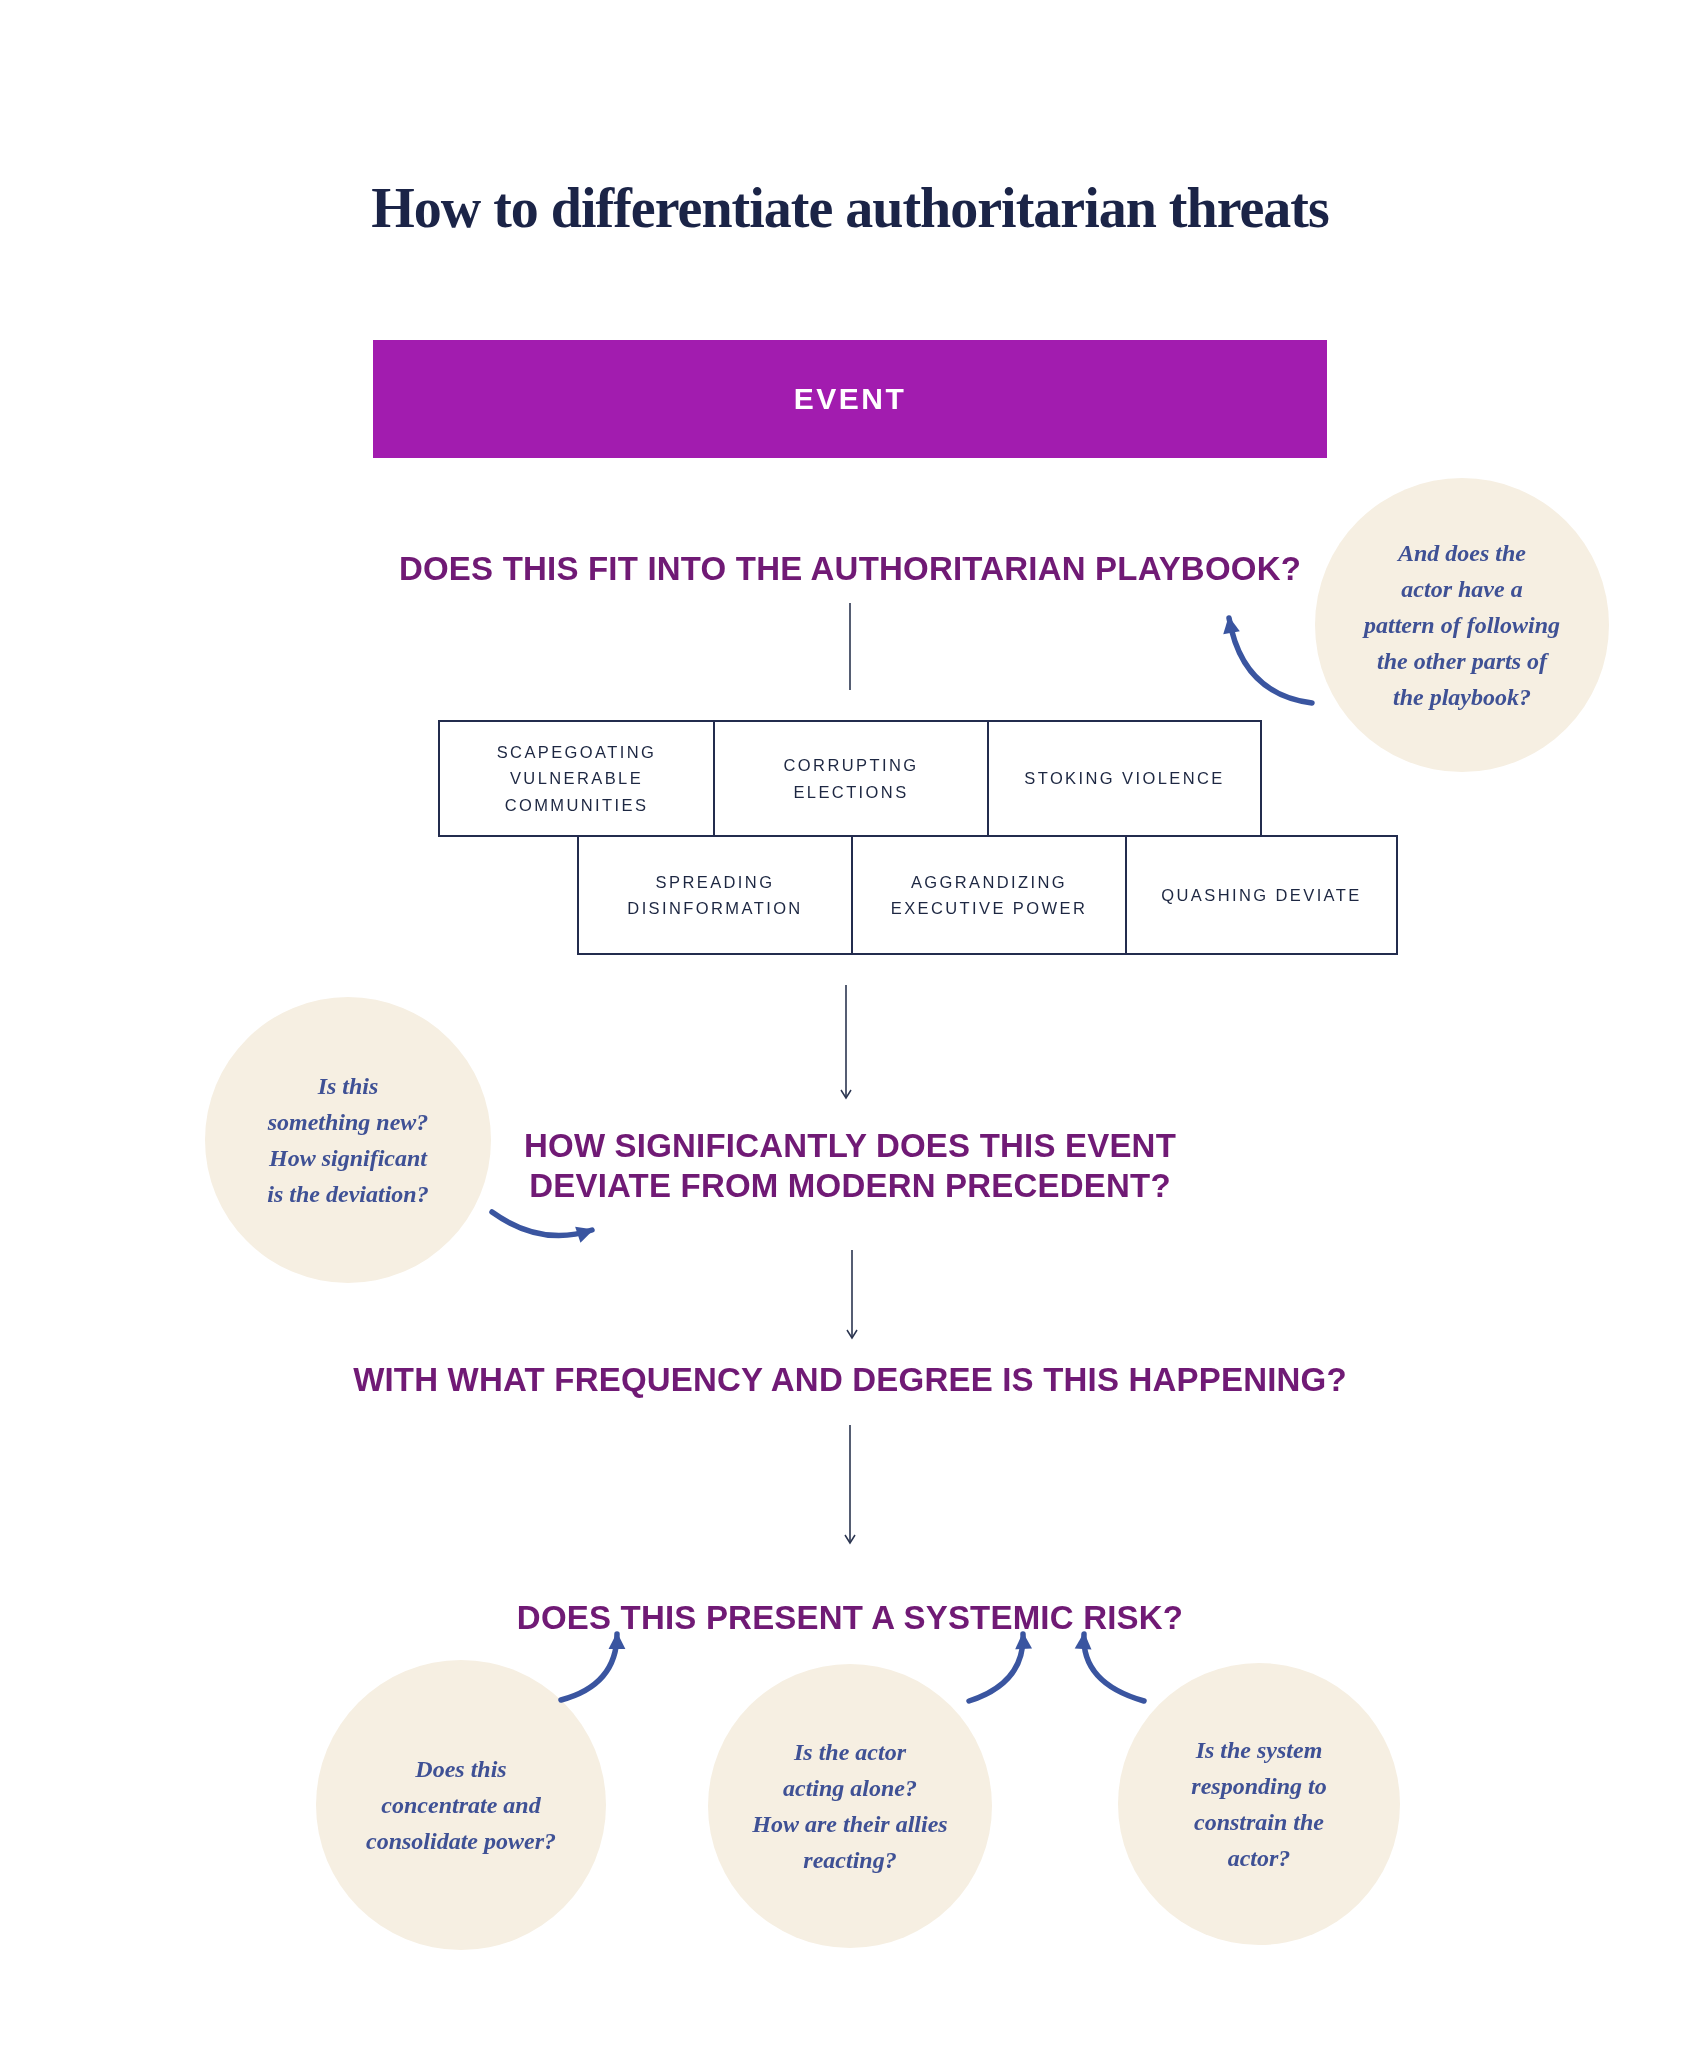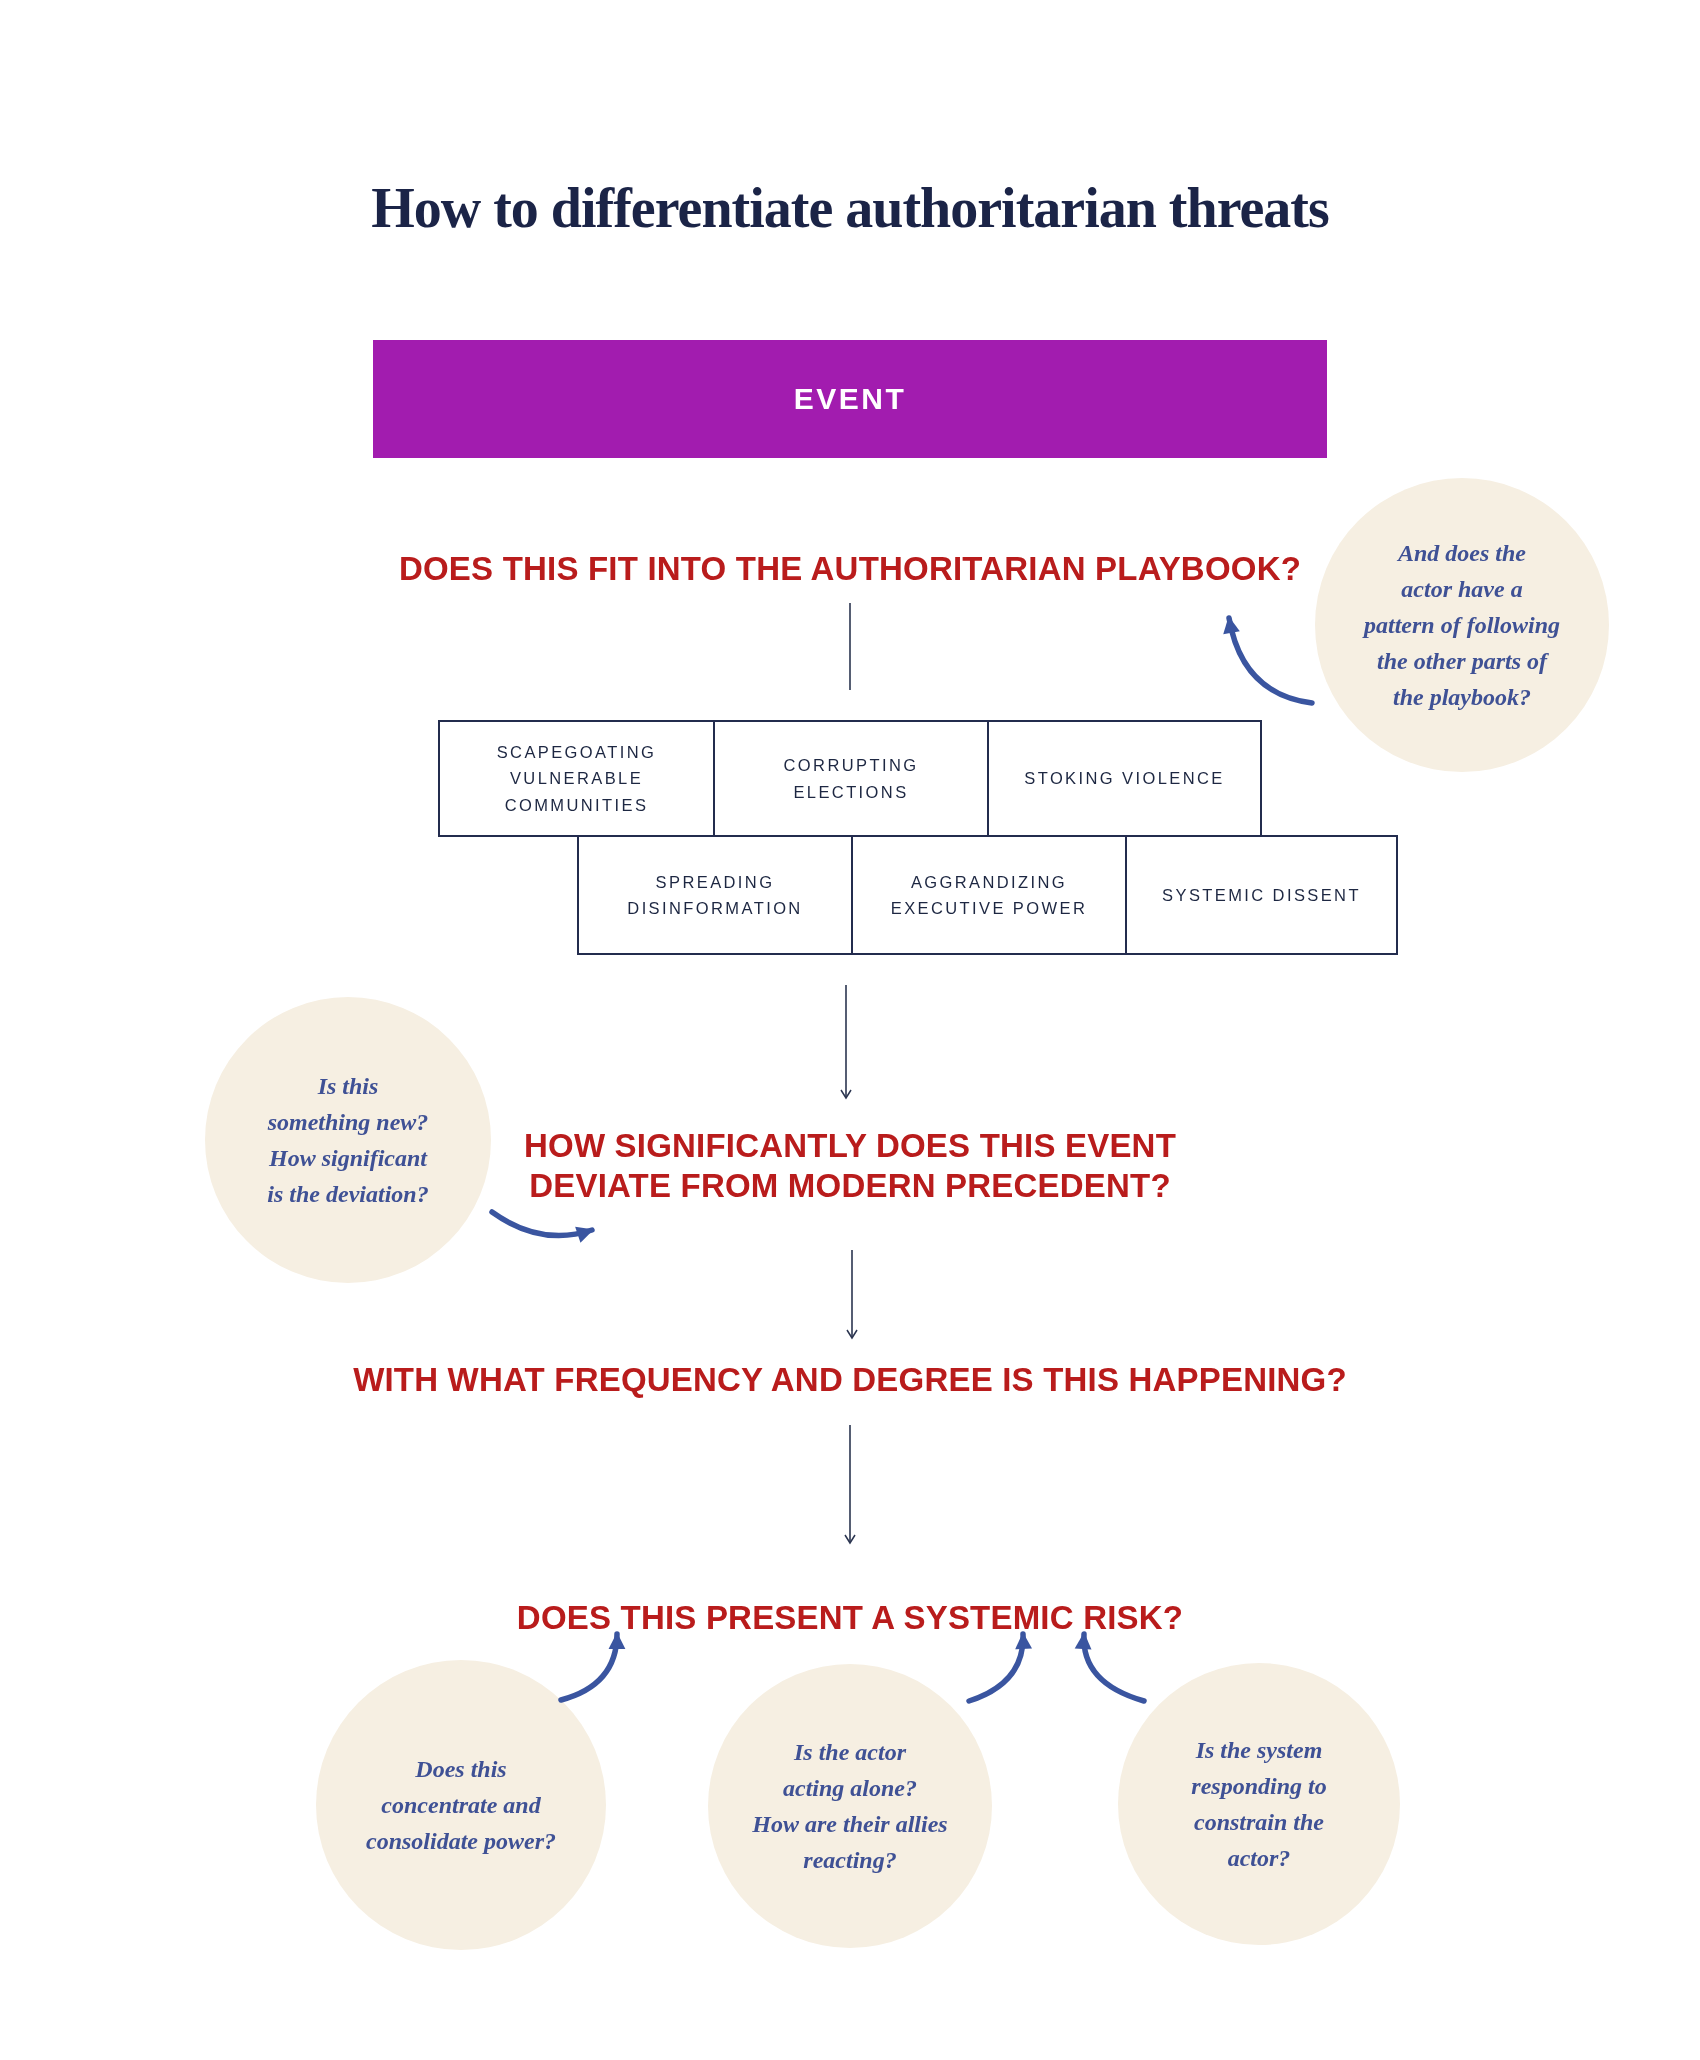--- a/index.html
+++ b/index.html
@@ -17,21 +17,21 @@
   
   #event-banner{
     left:373px;top:340px;width:954px;height:118px;background:#a21caf;
     display:flex;align-items:center;justify-content:center;
   }
   #event-banner .lbl{
     color:#ffffff;font-weight:700;font-size:30px;letter-spacing:2.5px;
   }
   
   .q{
-    left:0;width:1700px;text-align:center;color:#b91c1c;font-weight:700;
+    left:0;width:1700px;text-align:center;color:#701a75;font-weight:700;
     font-size:33px;letter-spacing:0.2px;white-space:pre-line;line-height:1.2;
   }
   #q-playbook{top:549px;}
   #q-deviate{top:1126px;}
   #q-frequency{top:1360px;}
   #q-systemic{top:1598px;}
   
   .box{
     background:#ffffff;border:2px solid #232c4e;box-sizing:border-box;
     display:flex;align-items:center;justify-content:center;text-align:center;
@@ -69,21 +69,21 @@
 the other parts of
 the playbook?</div>
   </div>
 
   <div class="abs box" style="left:438px;top:720px;width:277px;height:117px;">SCAPEGOATING VULNERABLE COMMUNITIES</div>
   <div class="abs box" style="left:713px;top:720px;width:276px;height:117px;">CORRUPTING ELECTIONS</div>
   <div class="abs box" style="left:987px;top:720px;width:275px;height:117px;">STOKING VIOLENCE</div>
 
   <div class="abs box" style="left:577px;top:835px;width:276px;height:120px;">SPREADING DISINFORMATION</div>
   <div class="abs box" style="left:851px;top:835px;width:276px;height:120px;">AGGRANDIZING EXECUTIVE POWER</div>
-  <div class="abs box" style="left:1125px;top:835px;width:273px;height:120px;">SYSTEMIC DISSENT</div>
+  <div class="abs box" style="left:1125px;top:835px;width:273px;height:120px;">QUASHING DEVIATE</div>
 
   <div class="abs bubble" style="left:205px;top:997px;width:286px;height:286px;">
     <div class="txt" style="width:230px;">Is this
 something new?
 How significant
 is the deviation?</div>
   </div>
 
   <div class="abs q" id="q-deviate">HOW SIGNIFICANTLY DOES THIS EVENT
 DEVIATE FROM MODERN PRECEDENT?</div>

